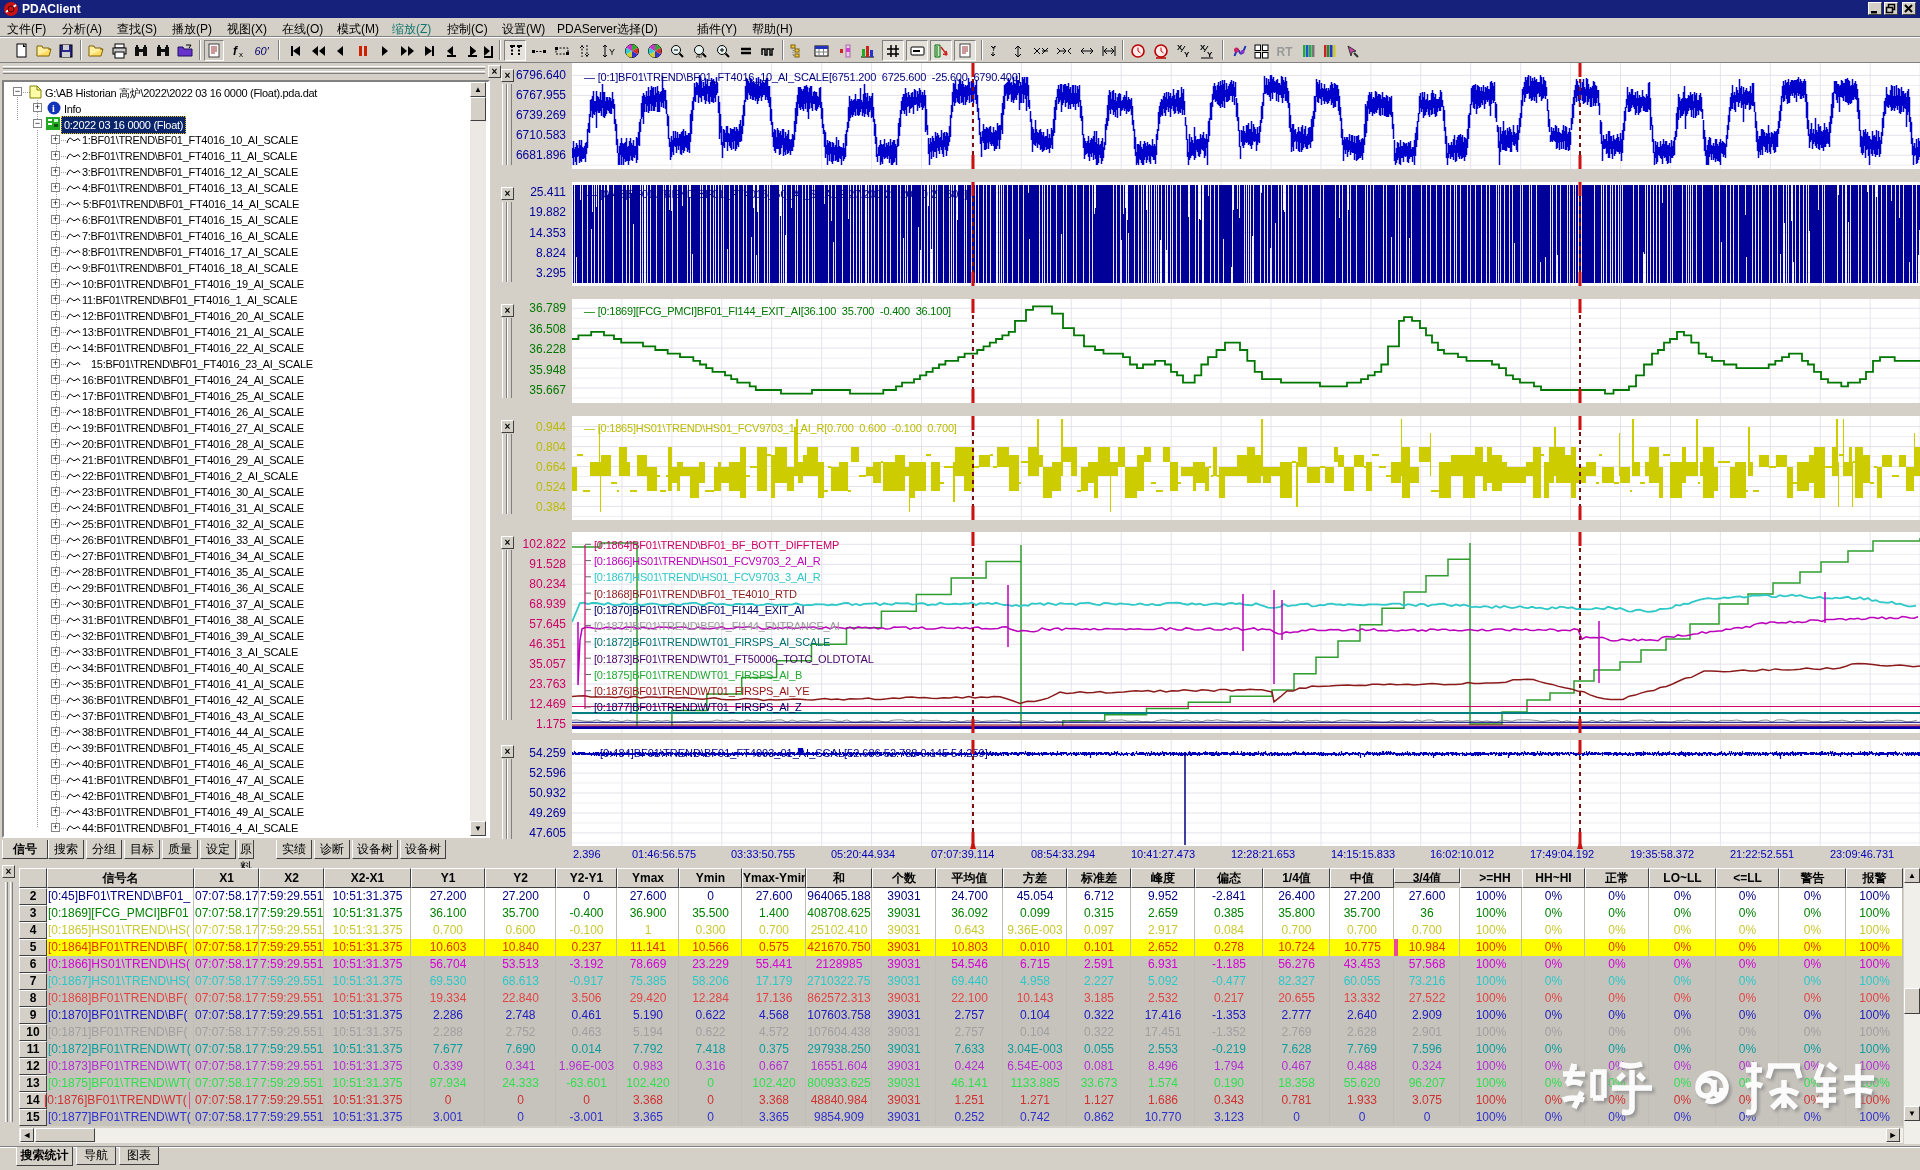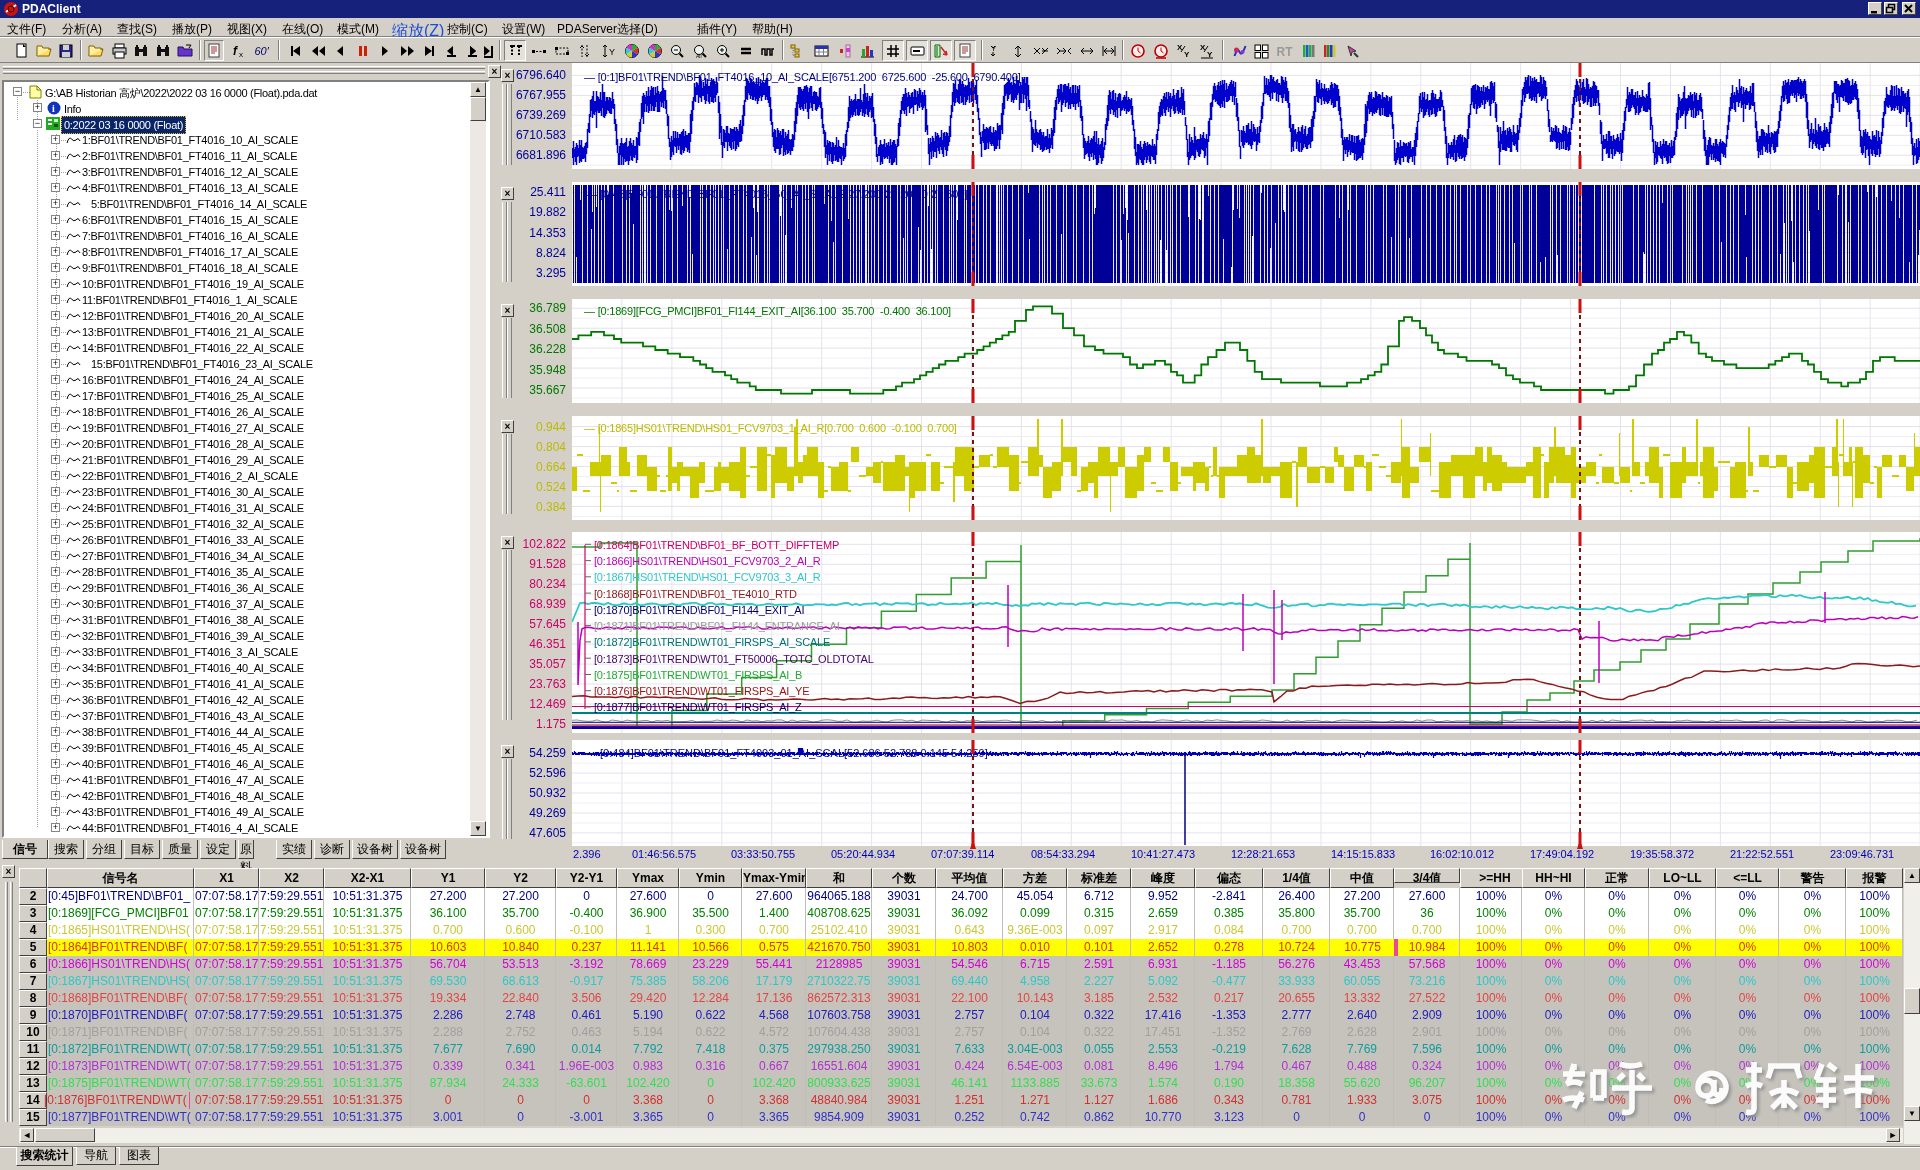--- a/index.html
+++ b/index.html
@@ -39,21 +39,21 @@
     <path d="M3 3 L10 10 M10 3 L3 10" stroke="#000" stroke-width="2"></path>
   </svg>
 <div class="abs" style="left:0;top:18px;width:1920px;height:19px;background:#d4d0c8;border-bottom:1px solid #808080"></div>
 <div class="abs" style="left:7px;top:21px;font-size:12px;color:#000">文件(F)</div>
 <div class="abs" style="left:62px;top:21px;font-size:12px;color:#000">分析(A)</div>
 <div class="abs" style="left:117px;top:21px;font-size:12px;color:#000">查找(S)</div>
 <div class="abs" style="left:172px;top:21px;font-size:12px;color:#000">播放(P)</div>
 <div class="abs" style="left:227px;top:21px;font-size:12px;color:#000">视图(X)</div>
 <div class="abs" style="left:282px;top:21px;font-size:12px;color:#000">在线(O)</div>
 <div class="abs" style="left:337px;top:21px;font-size:12px;color:#000">模式(M)</div>
-<div class="abs" style="left:392px;top:21px;font-size:16px;color:#1d4ed8">缩放(Z)</div>
+<div class="abs" style="left:392px;top:21px;font-size:12px;color:#0f766e">缩放(Z)</div>
 <div class="abs" style="left:447px;top:21px;font-size:12px;color:#000">控制(C)</div>
 <div class="abs" style="left:502px;top:21px;font-size:12px;color:#000">设置(W)</div>
 <div class="abs" style="left:557px;top:21px;font-size:12px;color:#000">PDAServer选择(D)</div>
 <div class="abs" style="left:697px;top:21px;font-size:12px;color:#000">插件(Y)</div>
 <div class="abs" style="left:752px;top:21px;font-size:12px;color:#000">帮助(H)</div>
 <div class="abs" style="left:0;top:37px;width:1920px;height:26px;background:#d4d0c8;border-top:1px solid #fff;border-bottom:1px solid #808080"></div>
 <svg class="abs" style="left:14px;top:43px" width="17" height="16" viewBox="0 0 17 16">
     <rect x="3" y="1" width="9" height="13" fill="#fff" stroke="#000"></rect>
     <path d="M9 1 l3 3 h-3 z" fill="#000"></path>
   </svg>
@@ -384,21 +384,21 @@
 <div class="abs" style="left:61px;top:188px;width:5px;height:1px;background-image:repeating-linear-gradient(to right,#a0a0a0 0,#a0a0a0 1px,transparent 1px,transparent 2px)"></div>
 <div class="abs" style="left:51px;top:183px;width:9px;height:9px;border:1px solid #848484;background:#fff;font-size:9px;line-height:7px;text-align:center;color:#000">+</div>
 <div class="abs tree" style="left:66px;top:180px"><svg width="15" height="12" viewBox="0 0 15 12" style="vertical-align:-2px">
       <path d="M1 9 Q3 2 5.5 5 T10 6 Q12 3 14 7" fill="none" stroke="#000"></path>
     </svg><span style="margin-left:1px">4:BF01\TREND\BF01_FT4016_13_AI_SCALE</span></div>
 <div class="abs" style="left:56px;top:196px;width:1px;height:16px;background-image:repeating-linear-gradient(to bottom,#a0a0a0 0,#a0a0a0 1px,transparent 1px,transparent 2px)"></div>
 <div class="abs" style="left:61px;top:204px;width:5px;height:1px;background-image:repeating-linear-gradient(to right,#a0a0a0 0,#a0a0a0 1px,transparent 1px,transparent 2px)"></div>
 <div class="abs" style="left:51px;top:199px;width:9px;height:9px;border:1px solid #848484;background:#fff;font-size:9px;line-height:7px;text-align:center;color:#000">+</div>
 <div class="abs tree" style="left:66px;top:196px"><svg width="15" height="12" viewBox="0 0 15 12" style="vertical-align:-2px">
       <path d="M1 9 Q3 2 5.5 5 T10 6 Q12 3 14 7" fill="none" stroke="#000"></path>
-    </svg><span style="margin-left:10px">5:BF01\TREND\BF01_FT4016_14_AI_SCALE</span></div>
+    </svg><span style="margin-left:2px">5:BF01\TREND\BF01_FT4016_14_AI_SCALE</span></div>
 <div class="abs" style="left:56px;top:212px;width:1px;height:16px;background-image:repeating-linear-gradient(to bottom,#a0a0a0 0,#a0a0a0 1px,transparent 1px,transparent 2px)"></div>
 <div class="abs" style="left:61px;top:220px;width:5px;height:1px;background-image:repeating-linear-gradient(to right,#a0a0a0 0,#a0a0a0 1px,transparent 1px,transparent 2px)"></div>
 <div class="abs" style="left:51px;top:215px;width:9px;height:9px;border:1px solid #848484;background:#fff;font-size:9px;line-height:7px;text-align:center;color:#000">+</div>
 <div class="abs tree" style="left:66px;top:212px"><svg width="15" height="12" viewBox="0 0 15 12" style="vertical-align:-2px">
       <path d="M1 9 Q3 2 5.5 5 T10 6 Q12 3 14 7" fill="none" stroke="#000"></path>
     </svg><span style="margin-left:1px">6:BF01\TREND\BF01_FT4016_15_AI_SCALE</span></div>
 <div class="abs" style="left:56px;top:228px;width:1px;height:16px;background-image:repeating-linear-gradient(to bottom,#a0a0a0 0,#a0a0a0 1px,transparent 1px,transparent 2px)"></div>
 <div class="abs" style="left:61px;top:236px;width:5px;height:1px;background-image:repeating-linear-gradient(to right,#a0a0a0 0,#a0a0a0 1px,transparent 1px,transparent 2px)"></div>
 <div class="abs" style="left:51px;top:231px;width:9px;height:9px;border:1px solid #848484;background:#fff;font-size:9px;line-height:7px;text-align:center;color:#000">+</div>
 <div class="abs tree" style="left:66px;top:228px"><svg width="15" height="12" viewBox="0 0 15 12" style="vertical-align:-2px">
@@ -1223,21 +1223,21 @@
 <div class="tc " style="left:618px;top:973px;width:61px;height:17px;line-height:17px;color:#2cc8c8;border-right:1px solid #c0bdb6">75.385</div>
 <div class="tc " style="left:680px;top:973px;width:62px;height:17px;line-height:17px;color:#2cc8c8;border-right:1px solid #c0bdb6">58.206</div>
 <div class="tc " style="left:743px;top:973px;width:63px;height:17px;line-height:17px;color:#2cc8c8;border-right:1px solid #c0bdb6">17.179</div>
 <div class="tc " style="left:807px;top:973px;width:65px;height:17px;line-height:17px;color:#2cc8c8;border-right:1px solid #c0bdb6">2710322.750</div>
 <div class="tc " style="left:873px;top:973px;width:63px;height:17px;line-height:17px;color:#2cc8c8;border-right:1px solid #c0bdb6">39031</div>
 <div class="tc " style="left:937px;top:973px;width:66px;height:17px;line-height:17px;color:#2cc8c8;border-right:1px solid #c0bdb6">69.440</div>
 <div class="tc " style="left:1004px;top:973px;width:63px;height:17px;line-height:17px;color:#2cc8c8;border-right:1px solid #c0bdb6">4.958</div>
 <div class="tc " style="left:1068px;top:973px;width:63px;height:17px;line-height:17px;color:#2cc8c8;border-right:1px solid #c0bdb6">2.227</div>
 <div class="tc " style="left:1132px;top:973px;width:63px;height:17px;line-height:17px;color:#2cc8c8;border-right:1px solid #c0bdb6">5.092</div>
 <div class="tc " style="left:1196px;top:973px;width:67px;height:17px;line-height:17px;color:#2cc8c8;border-right:1px solid #c0bdb6">-0.477</div>
-<div class="tc " style="left:1264px;top:973px;width:66px;height:17px;line-height:17px;color:#2cc8c8;border-right:1px solid #c0bdb6">33.933</div>
+<div class="tc " style="left:1264px;top:973px;width:66px;height:17px;line-height:17px;color:#2cc8c8;border-right:1px solid #c0bdb6">82.327</div>
 <div class="tc " style="left:1331px;top:973px;width:63px;height:17px;line-height:17px;color:#2cc8c8;border-right:1px solid #c0bdb6">60.055</div>
 <div class="tc " style="left:1395px;top:973px;width:65px;height:17px;line-height:17px;color:#2cc8c8;border-right:1px solid #c0bdb6">73.216</div>
 <div class="tc " style="left:1461px;top:973px;width:61px;height:17px;line-height:17px;color:#2cc8c8;border-right:1px solid #c0bdb6">100%</div>
 <div class="tc " style="left:1523px;top:973px;width:62px;height:17px;line-height:17px;color:#2cc8c8;border-right:1px solid #c0bdb6">0%</div>
 <div class="tc " style="left:1586px;top:973px;width:63px;height:17px;line-height:17px;color:#2cc8c8;border-right:1px solid #c0bdb6">0%</div>
 <div class="tc " style="left:1650px;top:973px;width:66px;height:17px;line-height:17px;color:#2cc8c8;border-right:1px solid #c0bdb6">0%</div>
 <div class="tc " style="left:1717px;top:973px;width:62px;height:17px;line-height:17px;color:#2cc8c8;border-right:1px solid #c0bdb6">0%</div>
 <div class="tc " style="left:1780px;top:973px;width:66px;height:17px;line-height:17px;color:#2cc8c8;border-right:1px solid #c0bdb6">0%</div>
 <div class="tc " style="left:1847px;top:973px;width:56px;height:17px;line-height:17px;color:#2cc8c8;border-right:1px solid #c0bdb6">100%</div>
 <div class="hdr" style="left:19px;top:990px;width:28px;height:17px;line-height:15px">8</div>

